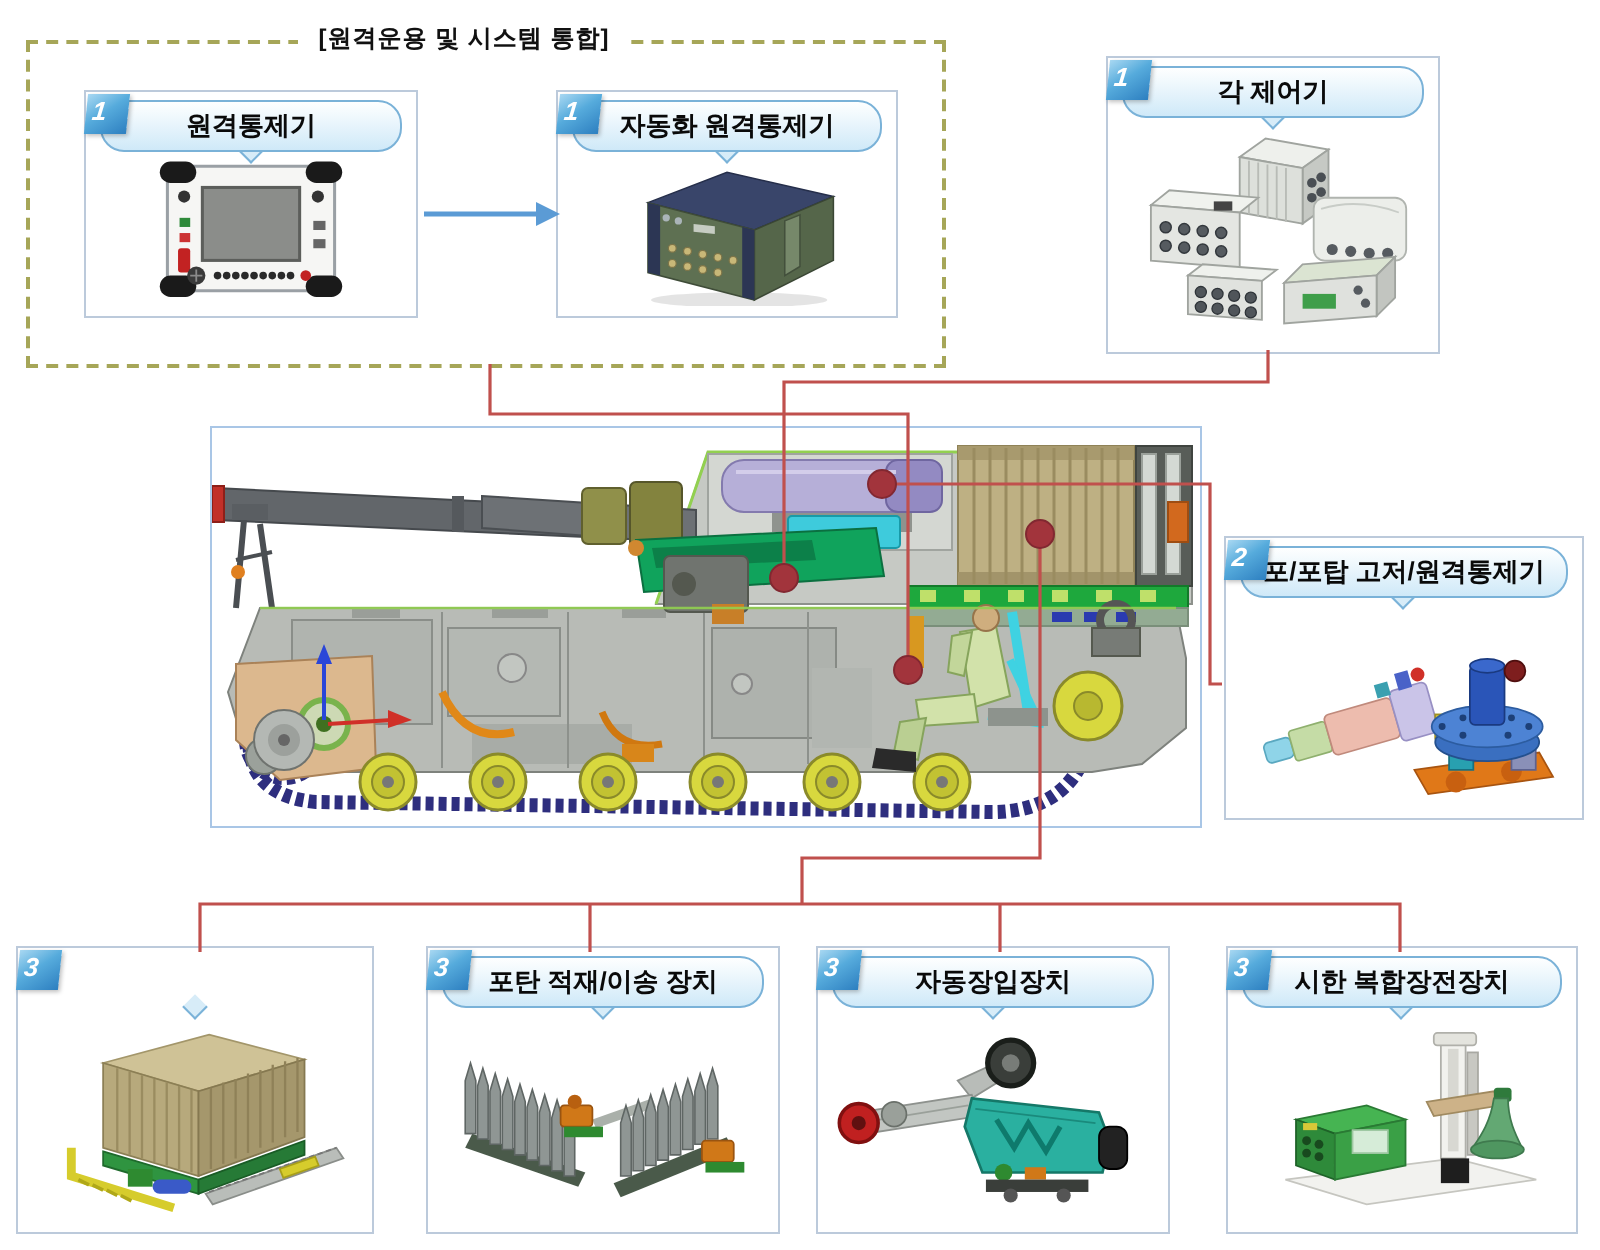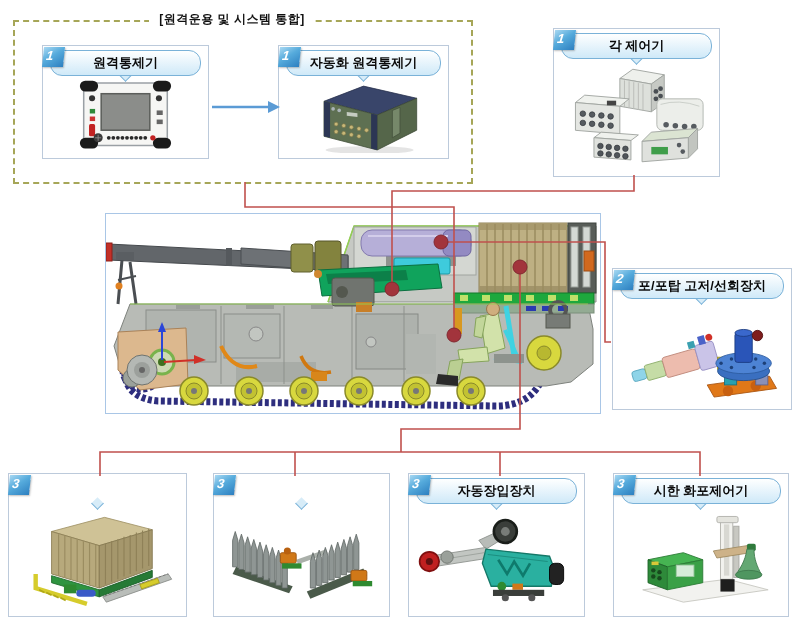--- a/index.html
+++ b/index.html
@@ -200,21 +200,21 @@
         <rect x="96" y="94" width="18" height="8" fill="#3f9e4a"></rect>
         <circle cx="126" cy="92" r="2.5" fill="#565b60"></circle>
           <circle cx="130" cy="99" r="2.5" fill="#565b60"></circle>
       </svg>
     </div>
   </div>
 
   <div class="comp-box" style="left:612px;top:268px;width:178px;height:140px">
     <div class="badge">2</div>
     <div class="tail"></div>
-    <div class="bubble">포/포탑 고저/선회장치</div>
+    <div class="bubble">포/포탑 고저/원격통제기</div>
     <div class="art">
       <svg viewBox="0 0 180 120" preserveAspectRatio="xMidYMid meet">
         <g transform="rotate(-16 55 75)">
           <rect x="8" y="70" width="16" height="12" rx="3" fill="#8fd4e8" stroke="#5aa8c0"></rect>
           <rect x="24" y="67" width="22" height="18" rx="2" fill="#c5dca6" stroke="#8fb06e"></rect>
           <rect x="46" y="64" width="40" height="24" rx="3" fill="#edbcae" stroke="#c08a7c"></rect>
           <rect x="86" y="61" width="22" height="30" rx="3" fill="#cac4e8" stroke="#9890c4"></rect>
           <rect x="92" y="52" width="8" height="10" fill="#4a62c8"></rect>
           <circle cx="105" cy="56" r="4" fill="#d03028"></circle>
           <rect x="79" y="55" width="8" height="8" fill="#3aa0b0"></rect>
@@ -266,20 +266,21 @@
         <g stroke="#8f8158" stroke-width="1.3">
           <path d="M99,44 v46 M106,41 v46 M113,39 v45 M120,36 v45 M127,34 v44 M134,31 v44 M141,29 v43 M148,27 v42"></path>
         </g>
       </svg>
     </div>
   </div>
 
   <div class="comp-box" style="left:213px;top:473px;width:175px;height:142px">
     <div class="badge">3</div>
     <div class="tail"></div>
+    <div class="bubble">포탄 적재/이송 장치</div>
     <div class="art">
       <svg viewBox="0 0 180 120" preserveAspectRatio="xMidYMid meet">
         <defs>
           <g id="sh">
               <path d="M0,12 L3,2 L6,12 L6,42 L0,42 Z" fill="#8f9694" stroke="#5f6664" stroke-width="0.9"></path>
             </g>
         </defs>
         <polygon points="84,62 118,50 120,55 86,67" fill="#aab0aa"></polygon>
         <polygon points="12,78 76,100 80,92 16,70" fill="#4a5a4a"></polygon>
         <polygon points="96,98 160,72 164,80 100,106" fill="#4a5a4a"></polygon>
@@ -332,21 +333,21 @@
         <rect x="86" y="96" width="58" height="7" fill="#3a3e3a"></rect>
         <circle cx="100" cy="105" r="4" fill="#555"></circle>
           <circle cx="130" cy="105" r="4" fill="#555"></circle>
       </svg>
     </div>
   </div>
 
   <div class="comp-box" style="left:613px;top:473px;width:174px;height:142px">
     <div class="badge">3</div>
     <div class="tail"></div>
-    <div class="bubble">시한 화포제어기</div>
+    <div class="bubble">시한 복합장전장치</div>
     <div class="art">
       <svg viewBox="0 0 180 120" preserveAspectRatio="xMidYMid meet">
         <polygon points="24,96 120,84 166,96 70,110" fill="#f2f2ef" stroke="#c6c6c0"></polygon>
         <rect x="127" y="24" width="6" height="58" fill="#c8c8c2" stroke="#a8a8a2"></rect>
         <rect x="112" y="18" width="14" height="66" fill="#f2f2ee" stroke="#b0b0aa"></rect>
         <rect x="116" y="22" width="6" height="58" fill="#d8d8d2"></rect>
         <rect x="108" y="13" width="24" height="7" rx="2" fill="#e4e4de" stroke="#b0b0aa"></rect>
         <polygon points="104,52 142,46 146,54 108,60" fill="#cdb288" stroke="#a08a60"></polygon>
         <rect x="142" y="44" width="10" height="8" rx="2" fill="#2f7a3c"></rect>
         <path d="M142,50 C140,64 134,72 130,78 L158,78 C154,70 150,62 150,50 Z" fill="#63a873" stroke="#3f7a4e"></path>

